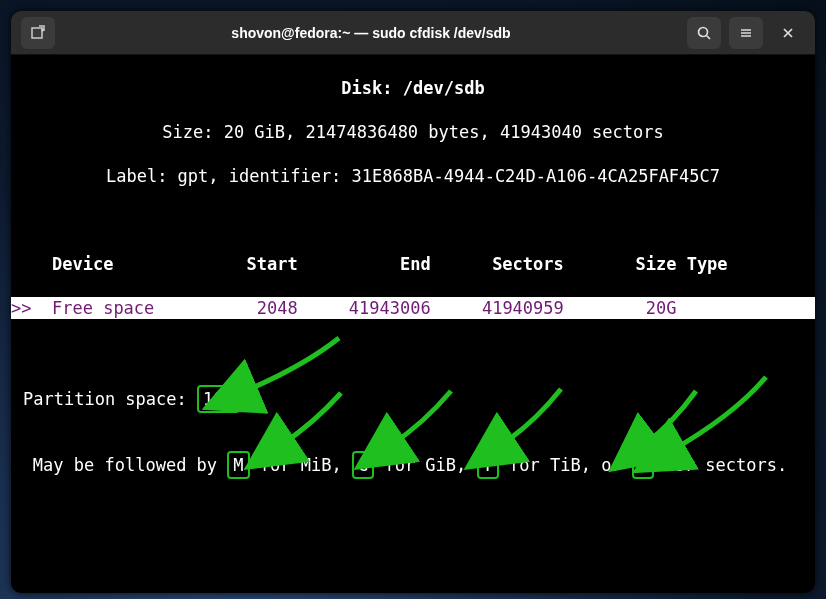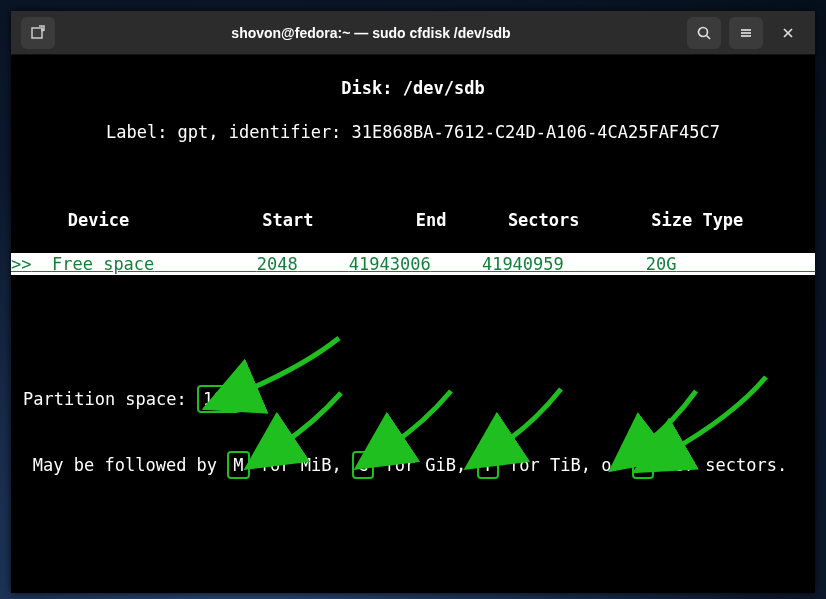--- a/index.html
+++ b/index.html
@@ -11,21 +11,21 @@
     overflow: hidden;
     font-family: monospace;
   }
   .window {
     position: absolute;
     left: 11px;
     top: 11px;
     width: 804px;
     height: 582px;
     background: #000;
-    border-radius: 0;
+    border-radius: 10px;
     overflow: hidden;
     box-shadow: 0 0 8px rgba(0,0,0,0.8);
   }
   .titlebar {
     height: 44px;
     background: #2c2c2c;
     display: flex;
     align-items: center;
     padding: 0 6px;
     box-sizing: border-box;
@@ -61,32 +61,30 @@
     right: 0;
     bottom: 0;
     color: #fff;
     font-family: "DejaVu Sans Mono", monospace;
     font-size: 17px;
     line-height: 22px;
     white-space: pre;
   }
   .line {
     white-space: pre;
-    text-align: right;
   }
   .center {
     text-align: center;
   }
   .bold {
     font-weight: bold;
   }
   .row-selected {
     background: #fff;
-    color: #15803d;
-    text-decoration: underline;
+    color: #701a75;
   }
   .hl-box {
     border: 2px solid #1fbf1f;
     border-radius: 4px;
     padding: 1px 4px;
     display: inline-block;
   }
   svg.arrows {
     position: absolute;
     left: 0;
@@ -133,21 +131,22 @@
     <div class="tb-btn flat">
       <svg width="14" height="14" viewBox="0 0 14 14">
           <line x1="3" y1="3" x2="11" y2="11" stroke="#ddd" stroke-width="1.7"></line>
           <line x1="11" y1="3" x2="3" y2="11" stroke="#ddd" stroke-width="1.7"></line>
         </svg>
     </div>
   </div>
 
   <div class="term">
 <div class="line center bold">Disk: /dev/sdb</div>
-<div class="line center">Label: gpt, identifier: 31E868BA-7612-C24D-A106-4CA25FAF45C7</div>
+<div class="line center">Size: 20 GiB, 21474836480 bytes, 41943040 sectors</div>
+<div class="line center">Label: gpt, identifier: 31E868BA-4944-C24D-A106-4CA25FAF45C7</div>
 <div class="line"> </div>
 <div class="line bold">    <span>Device</span>             <span>Start</span>          <span>End</span>      <span>Sectors</span>       <span>Size</span> <span>Type</span>       </div>
 <div class="line row-selected"><span>&gt;&gt;</span>  <span>Free space</span>          <span>2048</span>     <span>41943006</span>     <span>41940959</span>        <span>20G</span>              </div>
 
     <div style="position:absolute; left:12px; top:330px;"><span>Partition space: </span><span class="hl-box">10G</span></div>
 
     <div style="position:absolute; left:0; right:6px; top:396px; text-align:center;"><span>May be followed by </span><span class="hl-box">M</span><span> for MiB, </span><span class="hl-box">G</span><span> for GiB, </span><span class="hl-box">T</span><span> for TiB, or </span><span class="hl-box">S</span><span> for sectors.</span></div>
 
     <svg class="arrows" viewBox="0 0 804 538">
       <defs>

